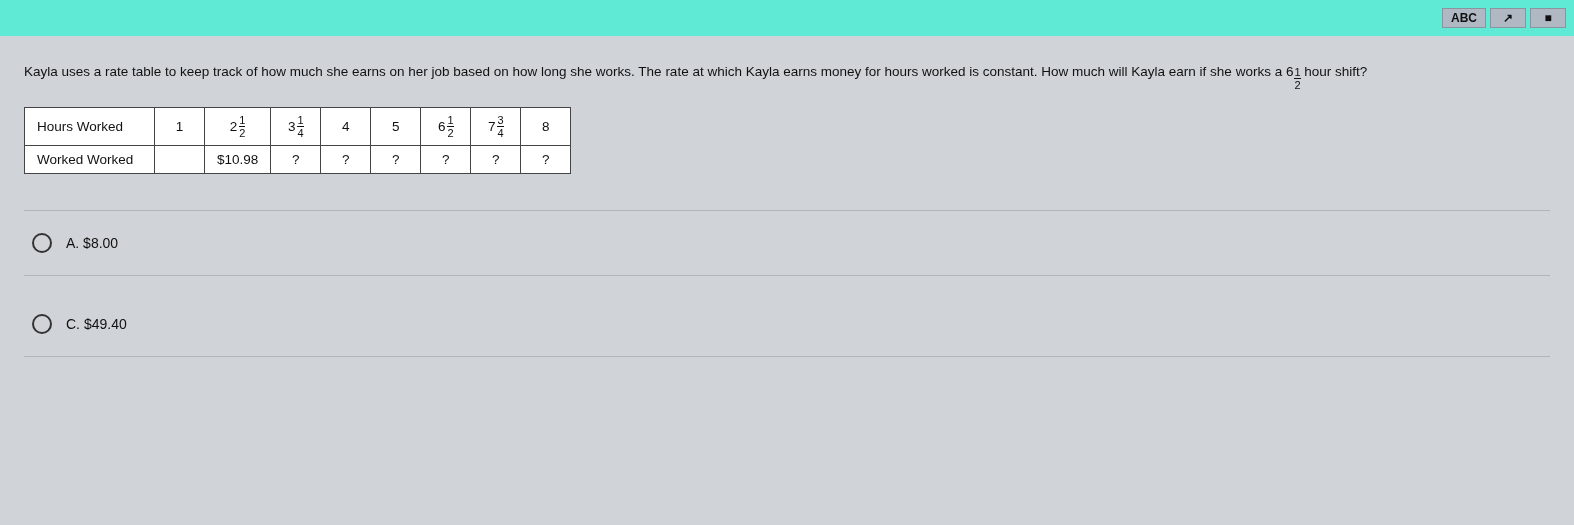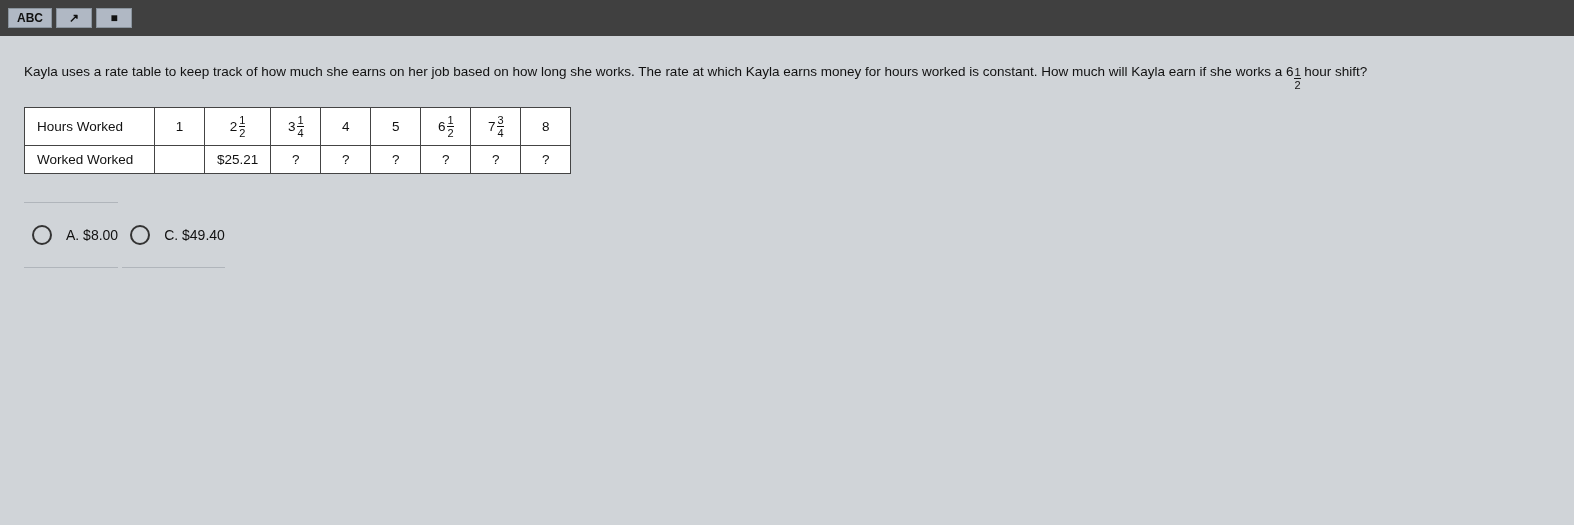--- a/index.html
+++ b/index.html
@@ -11,23 +11,24 @@
       font-family: Arial, sans-serif;
       font-size: 14px;
       color: #111;
       position: relative;
     }
 
     
     .top-bar {
       width: 100%;
       height: 36px;
-      background: #404040;
+      background: #5eead4;
       display: flex;
       align-items: center;
+      justify-content: flex-end;
       padding: 0 8px;
       gap: 4px;
     }
 
     .top-bar-btn {
       background: #b0b8c4;
       border: 1px solid #8a949e;
       color: #111;
       font-size: 12px;
       font-weight: bold;
@@ -45,21 +46,21 @@
     .question-text {
       font-size: 13.5px;
       line-height: 1.5;
       margin-bottom: 16px;
       max-width: 1400px;
     }
 
     
     .rate-table {
       border-collapse: collapse;
-      margin-bottom: 28px;
+      margin-bottom: 36px;
     }
 
     .rate-table td {
       border: 1px solid #444;
       padding: 6px 12px;
       text-align: center;
       font-size: 13.5px;
       background: #fff;
       min-width: 50px;
     }
@@ -93,22 +94,22 @@
 
     .mixed {
       display: inline-flex;
       align-items: center;
       gap: 1px;
     }
 
     
     .answer-section {
       display: flex;
-      flex-direction: row;
-      gap: 4px;
+      flex-direction: column;
+      gap: 16px;
     }
 
     .answer-row {
       display: flex;
       align-items: center;
       padding: 22px 0 22px 8px;
       border-bottom: 1px solid #b0b5bb;
     }
 
     .answer-row:first-child {
@@ -180,21 +181,21 @@
         <span class="mixed">7<span class="frac">
                 <span class="num">3</span>
                 <span class="den">4</span>
               </span></span>
       </td>
       <td>8</td>
     </tr>
     <tr>
       <td>Worked Worked</td>
       <td></td>
-      <td>$25.21</td>
+      <td>$10.98</td>
       <td>?</td>
       <td>?</td>
       <td>?</td>
       <td>?</td>
       <td>?</td>
       <td>?</td>
     </tr>
   </tbody>
     </table>
 

